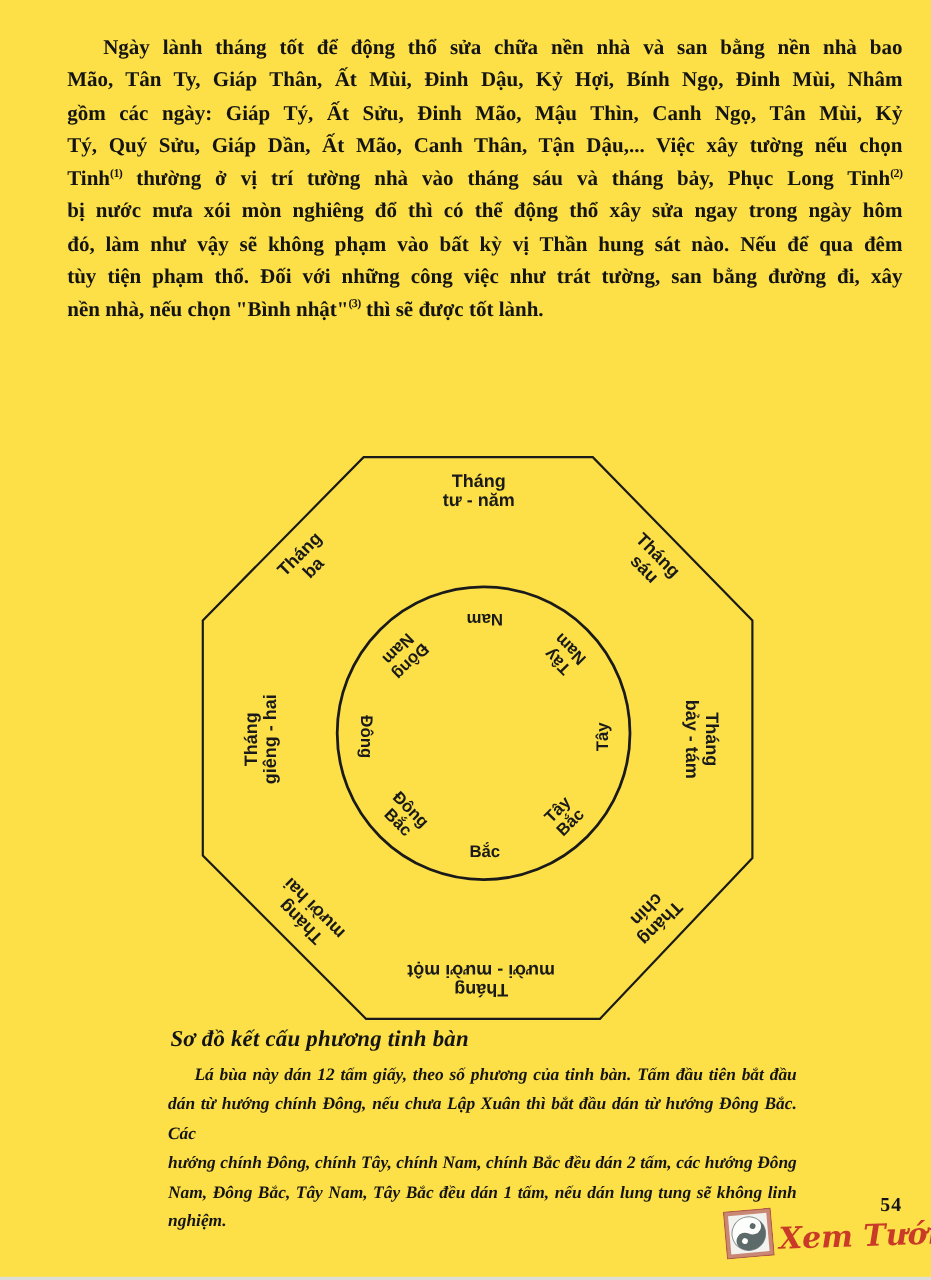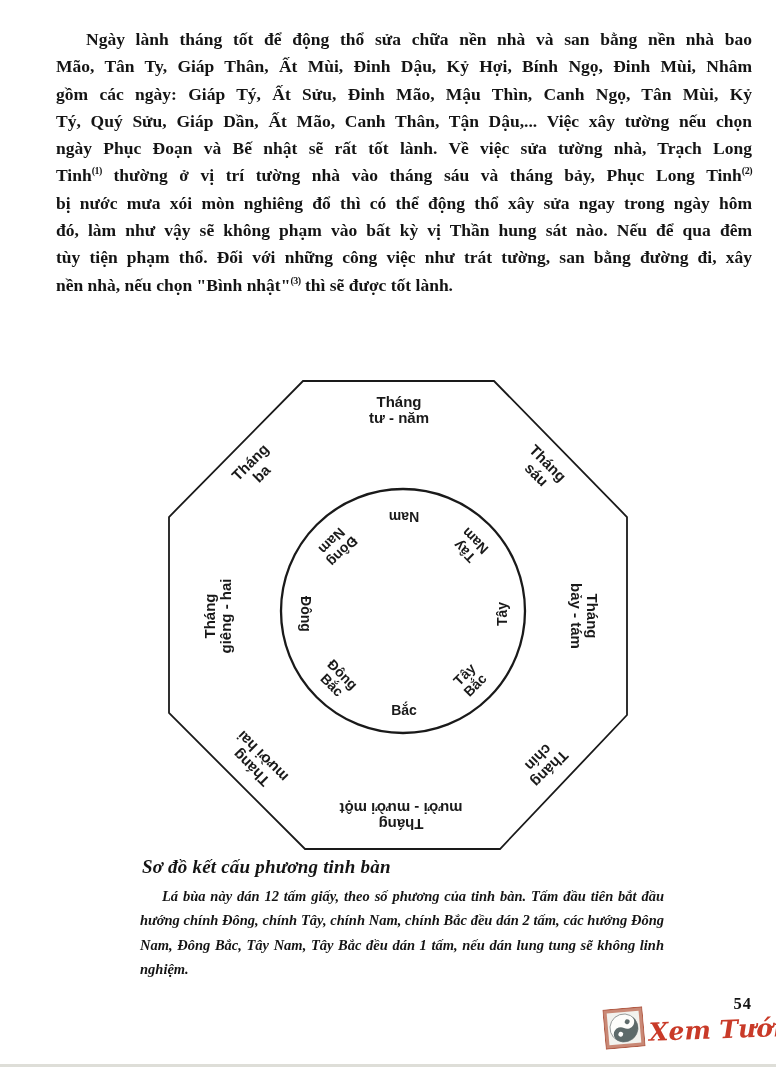--- a/index.html
+++ b/index.html
@@ -1,17 +1,17 @@
 <!DOCTYPE html>
 <html><head>
 <meta charset="utf-8">
 <style>
   html,body{margin:0;padding:0;background:#888;}
   .page{
-    position:relative;width:776px;height:1067px;background:#ffffff;
+    position:relative;width:776px;height:1067px;background:#fde047;
     font-family:"Liberation Serif", serif;color:#141414;overflow:hidden;margin:0 auto;
   }
   
   .body-text{position:absolute;left:56px;top:26px;width:696px;
     font-size:17.5px;line-height:27.3px;font-weight:600;}
   .bline{text-align:justify;white-space:normal;}
   .bline.jl{text-align-last:justify;}
   .bline.first{text-indent:30px;}
   sup{font-size:10px;line-height:0;vertical-align:super;letter-spacing:-0.5px;}
   
@@ -41,21 +41,20 @@
 </head>
 <body>
 
 <div class="page">
 
   <div class="body-text">
     <div class="bline jl first">Ngày lành tháng tốt để động thổ sửa chữa nền nhà và san bằng nền nhà bao</div>
     <div class="bline jl">Mão, Tân Ty, Giáp Thân, Ất Mùi, Đinh Dậu, Kỷ Hợi, Bính Ngọ, Đinh Mùi, Nhâm</div>
     <div class="bline jl">gồm các ngày: Giáp Tý, Ất Sửu, Đinh Mão, Mậu Thìn, Canh Ngọ, Tân Mùi, Kỷ</div>
     <div class="bline jl">Tý, Quý Sửu, Giáp Dần, Ất Mão, Canh Thân, Tận Dậu,... Việc xây tường nếu chọn</div>
-    <div class="bline jl">ngày Phục Đoạn và Bế nhật sẽ rất tốt lành. Về việc sửa tường nhà, Trạch Long</div>
     <div class="bline jl"><span>Tinh</span><sup>(1)</sup><span> thường ở vị trí tường nhà vào tháng sáu và tháng bảy, Phục Long Tinh</span><sup>(2)</sup></div>
     <div class="bline jl">bị nước mưa xói mòn nghiêng đổ thì có thể động thổ xây sửa ngay trong ngày hôm</div>
     <div class="bline jl">đó, làm như vậy sẽ không phạm vào bất kỳ vị Thần hung sát nào. Nếu để qua đêm</div>
     <div class="bline jl">tùy tiện phạm thổ. Đối với những công việc như trát tường, san bằng đường đi, xây</div>
     <div class="bline"><span>nền nhà, nếu chọn "Bình nhật"</span><sup>(3)</sup><span> thì sẽ được tốt lành.</span></div>
   </div>
 
   <svg class="diagram-svg" width="500" height="500" viewBox="150 360 500 500">
     <polygon points="303,381 494,381 627,517 627,715 500,849 305,849 169,713 169,517" fill="none" stroke="#1a1a1a" stroke-width="1.8"></polygon>
     <circle cx="403" cy="611" r="122" fill="none" stroke="#1a1a1a" stroke-width="2.3"></circle>
@@ -119,20 +118,21 @@
     <div class="ln">Đông</div>
   </div>
   <div class="dlab inner-lab" style="left:337px;top:546px;--r:135deg">
     <div class="ln">Đông</div>
     <div class="ln">Nam</div>
   </div>
 
   <div class="caption-title">Sơ đồ kết cấu phương tinh bàn</div>
   <div class="caption-para">
     <div class="cap-line jl first">Lá bùa này dán 12 tấm giấy, theo số phương của tinh bàn. Tấm đầu tiên bắt đầu</div>
+    <div class="cap-line jl">dán từ hướng chính Đông, nếu chưa Lập Xuân thì bắt đầu dán từ hướng Đông Bắc. Các</div>
     <div class="cap-line jl">hướng chính Đông, chính Tây, chính Nam, chính Bắc đều dán 2 tấm, các hướng Đông</div>
     <div class="cap-line jl">Nam, Đông Bắc, Tây Nam, Tây Bắc đều dán 1 tấm, nếu dán lung tung sẽ không linh</div>
     <div class="cap-line">nghiệm.</div>
   </div>
 
   <div class="page-number">54</div>
 
   <div class="watermark">
     <svg width="40" height="40" viewBox="0 0 40 40" style="transform:rotate(-5deg)">
       <rect x="0.5" y="0.5" width="39" height="39" fill="#c98875" stroke="#b05a45" stroke-width="1"></rect>

